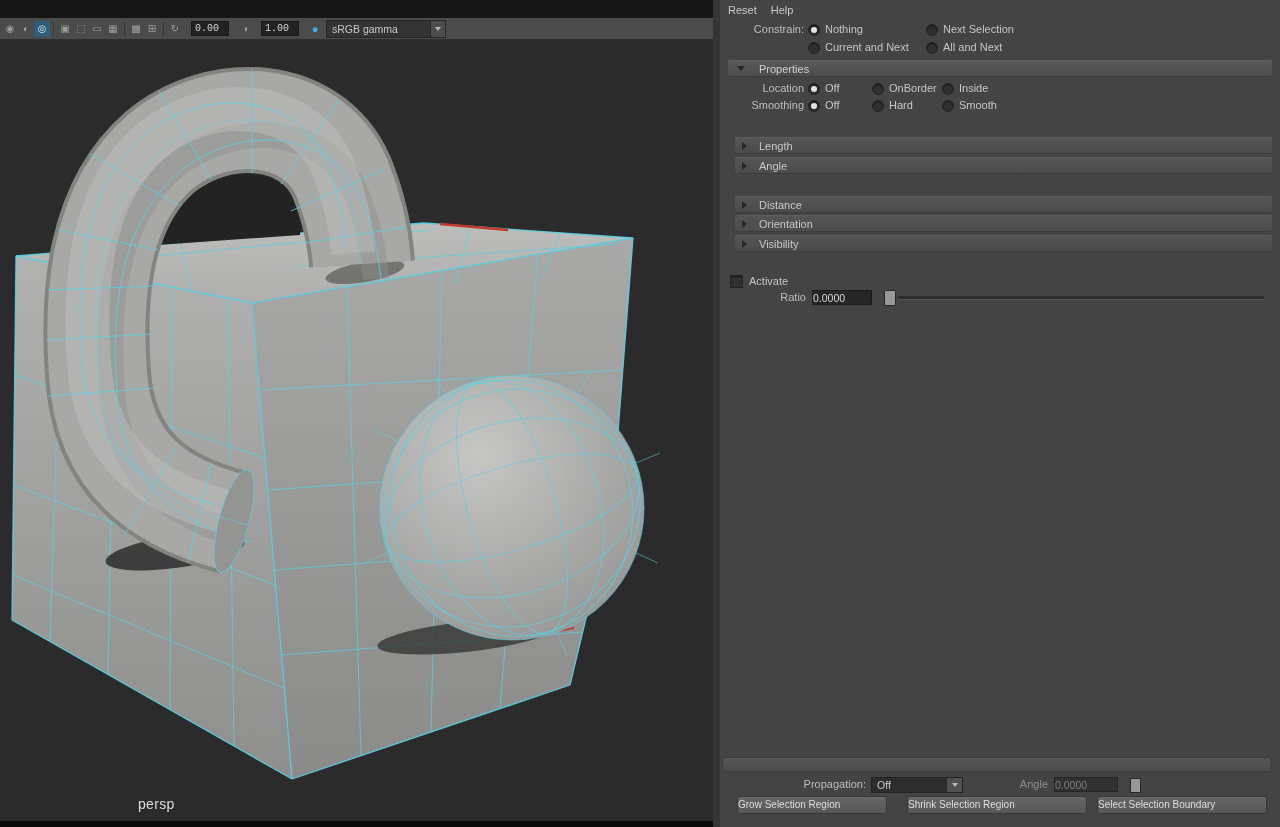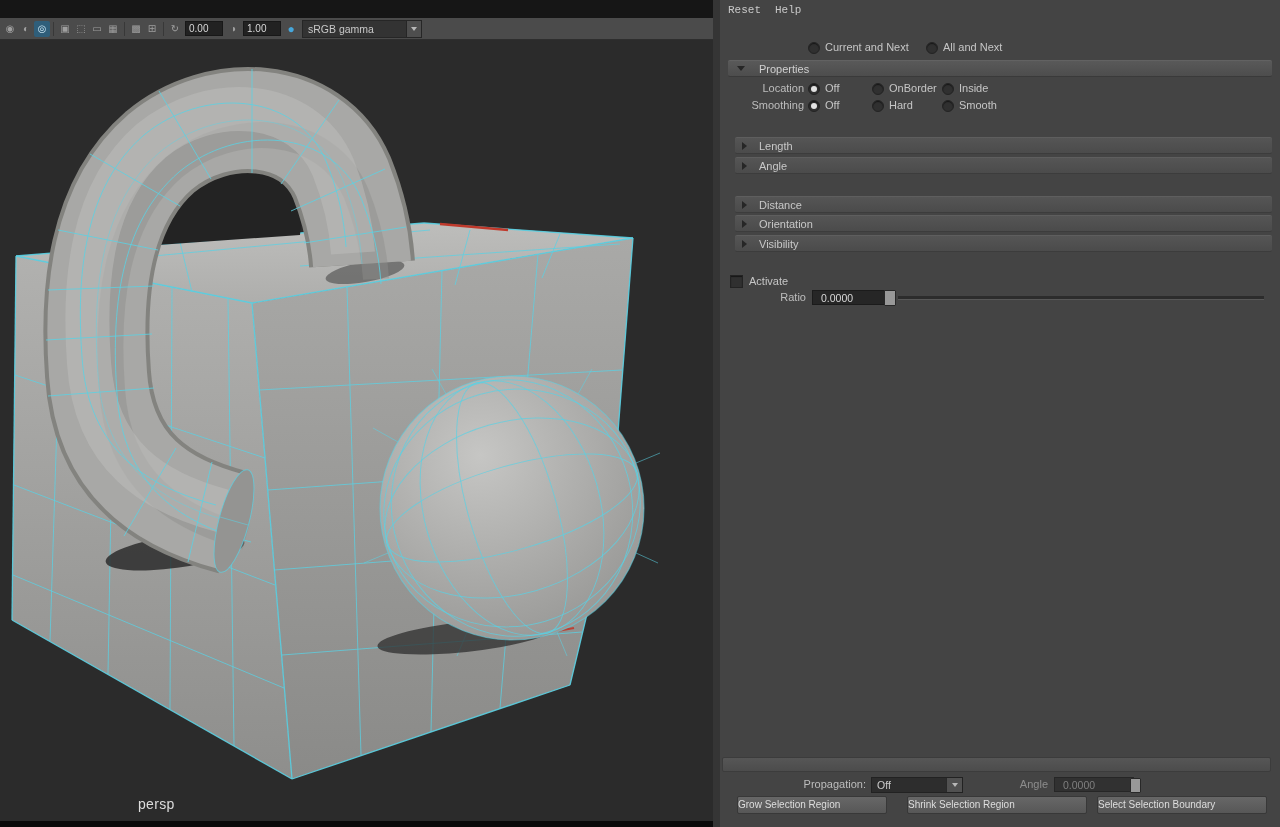--- a/index.html
+++ b/index.html
@@ -6,48 +6,48 @@
   body{width:1280px;height:827px;background:#444;font-family:"Liberation Sans","DejaVu Sans",sans-serif;overflow:hidden;position:relative;}
 
   
   .left{position:absolute;left:0;top:0;width:713px;height:827px;background:#2b2b2b;}
   .topgap{height:18px;background:#161616;}
   .vtoolbar{height:21px;background:#4b4b4b;border-bottom:1px solid #2e2e2e;display:flex;align-items:center;padding-left:2px;}
   .ticon{width:16px;height:16px;line-height:16px;text-align:center;font-size:10px;color:#9f9f9f;border-radius:2px;flex:none;cursor:default;}
   .ticon.active{background:#2f5e7a;color:#cfe9f7;}
   .ticon.blue{color:#46a7dc;font-size:12px;}
   .tsep{width:1px;height:14px;background:#383838;margin:0 3px;flex:none;}
-  .tfield{width:30px;height:13px;background:#222;border:1px solid #181818;color:#d8d8d8;font-size:10px;font-family:Liberation Sans, sans-serif;padding:0 3px;margin:0 2px;flex:none;}
+  .tfield{width:30px;height:13px;background:#222;border:1px solid #181818;color:#d8d8d8;font-size:10px;font-family:Liberation Mono, monospace;padding:0 3px;margin:0 8px;flex:none;}
   .tdrop{display:flex;align-items:center;height:16px;background:#333;border:1px solid #262626;margin-left:3px;flex:none;}
   .tdrop-label{width:98px;padding-left:5px;font-size:10.5px;color:#c8c8c8;}
   .tdrop-btn{width:14px;height:16px;background:#4e4e4e;border-left:1px solid #262626;display:flex;align-items:center;justify-content:center;}
   .viewport{position:relative;width:713px;height:781px;background:#2b2b2b;overflow:hidden;}
   .persp-label{position:absolute;left:138px;bottom:9px;font-size:14px;color:#dcdcdc;letter-spacing:.3px;}
   .bottomgap{height:7px;background:#0a0a0a;}
   .divider{position:absolute;left:713px;top:0;width:7px;height:827px;background:#353535;}
 
   
   .panel{position:absolute;left:720px;top:0;width:560px;height:827px;background:#444;font-size:11px;color:#c6c6c6;}
-  .pmenu{position:absolute;top:4px;left:8px;height:15px;display:flex;gap:14px;font-family:Liberation Mono, monospace;}
+  .pmenu{position:absolute;top:4px;left:8px;height:15px;display:flex;gap:14px;}
   .mitem{color:#c8c8c8;cursor:default;}
   .prow{position:absolute;left:0;right:0;height:15px;line-height:15px;}
   .plabel{position:absolute;left:0;top:0;text-align:right;color:#bdbdbd;}
   .plabel.gray{color:#8d8d8d;}
   .radio{position:absolute;top:0;display:flex;align-items:center;height:15px;cursor:default;}
   .rdot{width:10px;height:10px;border-radius:50%;background:#303030;border:1px solid #232323;box-shadow:inset 0 1px 1px rgba(0,0,0,.55);margin-right:5px;flex:none;position:relative;}
   .rdot.on::after{content:"";position:absolute;left:2px;top:2px;width:6px;height:6px;border-radius:50%;background:#e2e2e2;}
   .cbox{width:11px;height:11px;background:#303030;border:1px solid #232323;box-shadow:inset 0 1px 1px rgba(0,0,0,.55);flex:none;margin-right:6px;}
   .sect{position:absolute;left:8px;right:8px;height:15px;background:linear-gradient(#595959,#4d4d4d);border-top:1px solid #626262;border-bottom:1px solid #3a3a3a;border-radius:2px;display:flex;align-items:center;padding-left:9px;color:#d0d0d0;cursor:default;}
   .sect .lbl{margin-left:14px;}
   .subsect{position:absolute;left:15px;right:8px;height:15px;background:linear-gradient(#555,#4b4b4b);border-top:1px solid #5e5e5e;border-bottom:1px solid #3c3c3c;border-radius:2px;display:flex;align-items:center;padding-left:7px;color:#c8c8c8;cursor:default;}
   .subsect .lbl{margin-left:12px;}
   .tri-d{width:0;height:0;border-left:4px solid transparent;border-right:4px solid transparent;border-top:5px solid #262626;}
   .tri-r{width:0;height:0;border-top:4px solid transparent;border-bottom:4px solid transparent;border-left:5px solid #262626;}
   .tri-sm{width:0;height:0;border-left:3px solid transparent;border-right:3px solid transparent;border-top:4px solid #b8b8b8;}
-  .nfield{position:absolute;background:#262626;border:1px solid #1b1b1b;color:#d8d8d8;font-size:10.5px;font-family:inherit;padding:0 8px;}
+  .nfield{position:absolute;background:#262626;border:1px solid #1b1b1b;color:#d8d8d8;font-size:10.5px;font-family:inherit;padding:0 0;}
   .nfield.disabled{color:#7f7f7f;background:#313131;border-color:#262626;}
   .slider-handle{position:absolute;background:#989898;border:1px solid #282828;border-radius:1px;}
   .slider-track{position:absolute;height:3px;background:#2c2c2c;border-bottom:1px solid #585858;}
   .footer-bar{position:absolute;left:2px;right:9px;top:757px;height:13px;background:linear-gradient(#565656,#4c4c4c);border:1px solid #3c3c3c;border-radius:2px;}
   .pbtn{position:absolute;top:796px;height:18px;background:linear-gradient(#676767,#575757);border:1px solid #383838;border-radius:2px;color:#dedede;font-size:10px;line-height:16px;cursor:default;box-sizing:border-box;}
   .dropdown{position:absolute;display:flex;height:16px;background:#2d2d2d;border:1px solid #222;box-sizing:border-box;}
   .dropdown .val{flex:1;padding-left:5px;line-height:14px;color:#cccccc;font-size:10.5px;}
   .dropdown .btn{width:15px;background:#515151;border-left:1px solid #2a2a2a;display:flex;align-items:center;justify-content:center;}
 </style>
 </head>
@@ -218,20 +218,31 @@
 
 <div class="divider"></div>
 
 <div class="panel">
 
   <div class="pmenu">
     <span class="mitem">Reset</span>
     <span class="mitem">Help</span>
   </div>
 
+  <div class="prow" style="top:22px">
+    <span class="plabel" style="width:84px">Constrain:</span>
+    <label class="radio" style="left:88px">
+      <span class="rdot on"></span>
+      <span>Nothing</span>
+    </label>
+    <label class="radio" style="left:206px">
+      <span class="rdot"></span>
+      <span>Next Selection</span>
+    </label>
+  </div>
   <div class="prow" style="top:40px">
     <label class="radio" style="left:88px">
       <span class="rdot"></span>
       <span>Current and Next</span>
     </label>
     <label class="radio" style="left:206px">
       <span class="rdot"></span>
       <span>All and Next</span>
     </label>
   </div>

